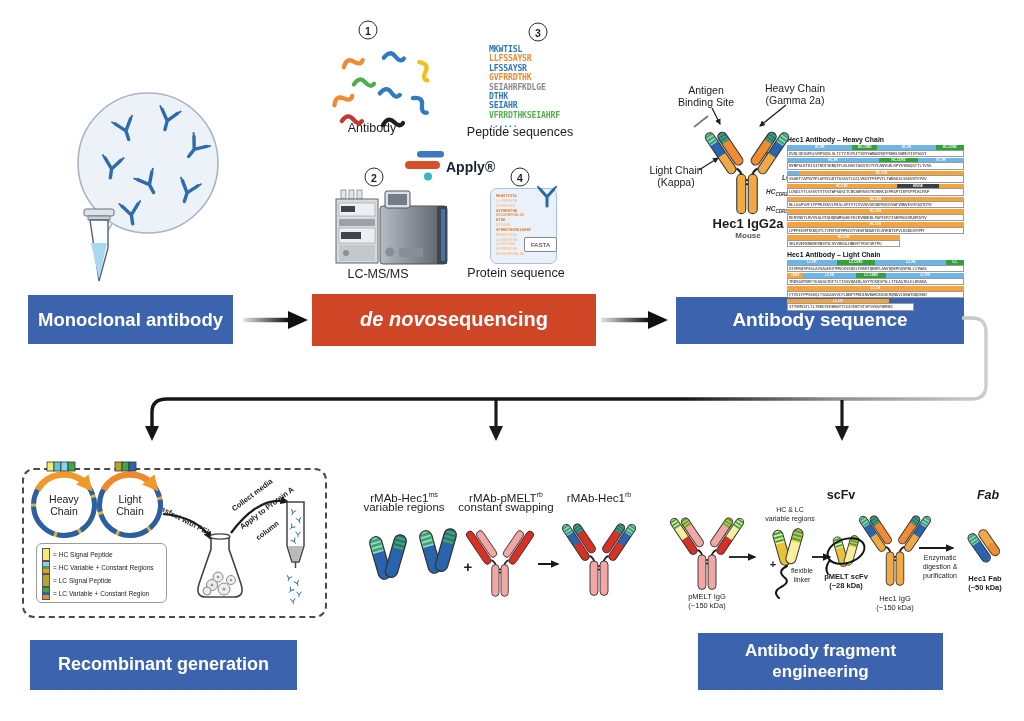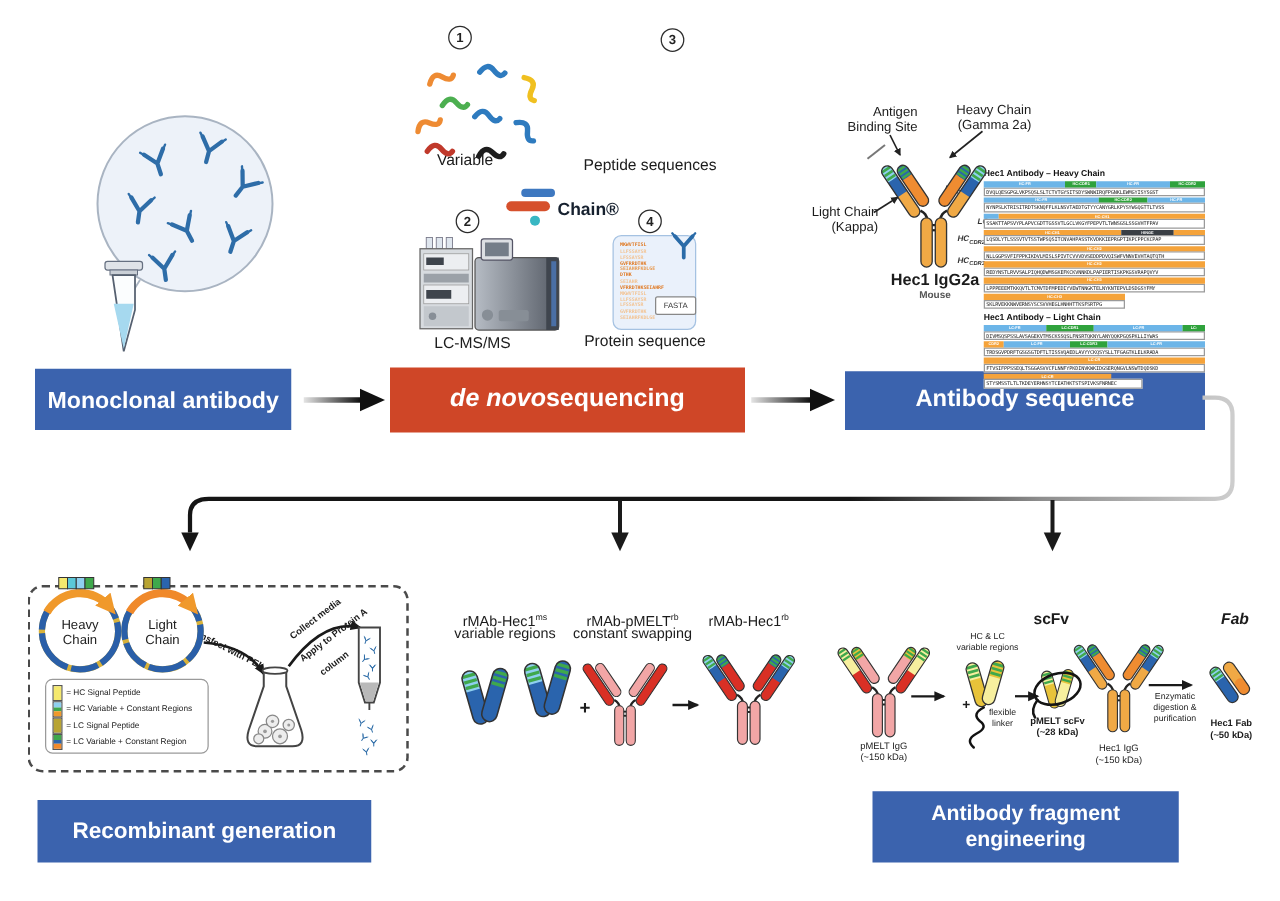--- a/index.html
+++ b/index.html
@@ -22,21 +22,21 @@
   #peptide-list div{font-family:"DejaVu Sans Mono",monospace;font-size:8.2px;line-height:9.4px;
                     font-weight:bold;letter-spacing:-0.2px;white-space:nowrap;}
   #remab-text{position:absolute;left:446px;top:159px;font-size:14px;font-weight:bold;color:#16202e;}
   #protein-doc{position:absolute;left:490px;top:188px;width:67px;height:76px;background:#eaf1fb;
                border:1px solid #a5c2e2;border-radius:7px;box-sizing:border-box;padding:5px 0 0 5px;}
   #protein-lines div{font-family:"DejaVu Sans Mono",monospace;font-size:3.9px;line-height:4.85px;
                      font-weight:bold;white-space:nowrap;}
   #fasta-tag{position:absolute;left:524px;top:237px;width:31px;height:13px;background:#fff;
              border:1px solid #888;border-radius:2px;font-size:6.2px;display:flex;align-items:center;
              justify-content:center;color:#333;}
-  .two-line{position:absolute;transform:translateX(-50%);text-align:right;font-size:10.5px;
+  .two-line{position:absolute;transform:translateX(-50%);text-align:center;font-size:10.5px;
             line-height:12px;color:#1c1c1c;white-space:nowrap;}
   .domlabel{position:absolute;font-size:6.5px;font-weight:bold;color:#333;white-space:nowrap;font-style:italic;}
   .domlabel sub{font-size:4.6px;}
   #ab-name{position:absolute;left:748px;top:216px;transform:translateX(-50%);font-size:13px;font-weight:bold;}
   #ab-species{position:absolute;left:748px;top:231px;transform:translateX(-50%);font-size:8px;font-weight:bold;color:#555;}
   #seqblock{position:absolute;left:787px;top:136px;width:177px;}
   .seqtitle{font-size:6.9px;font-weight:bold;color:#111;margin:0 0 2px 0;}
   .seqtitle.second{margin-top:4px;}
   .seqrow{margin-bottom:1px;}
   .annbar{display:flex;height:4.6px;}
@@ -86,25 +86,36 @@
   <div class="banner" id="b-frag">
     <span>Antibody fragment</span>
     <span>engineering</span>
   </div>
 
   <div class="stepnum" style="left:368px;top:30px;">1</div>
   <div class="stepnum" style="left:374px;top:177px;">2</div>
   <div class="stepnum" style="left:538px;top:32px;">3</div>
   <div class="stepnum" style="left:520px;top:177px;">4</div>
 
-  <div class="figlabel" style="left:372px;top:121px;">Variable</div>
+  <div class="figlabel" style="left:372px;top:121px;">Antibody</div>
   <div class="figlabel" style="left:520px;top:125px;">Peptide sequences</div>
   <div class="figlabel" style="left:378px;top:267px;">LC-MS/MS</div>
   <div class="figlabel" style="left:516px;top:266px;">Protein sequence</div>
-  <div id="remab-text">Chain®</div>
+  <div id="remab-text">Apply®</div>
+  <div id="peptide-list">
+      <div style="color: rgb(46, 120, 184);">MKWTISL</div>
+      <div style="color: rgb(236, 139, 51);">LLFSSAYSR</div>
+      <div style="color: rgb(46, 120, 184);">LFSSAYSR</div>
+      <div style="color: rgb(236, 139, 51);">GVFRRDTHK</div>
+      <div style="color: rgb(140, 140, 140);">SEIAHRFKDLGE</div>
+      <div style="color: rgb(46, 120, 184);">DTHK</div>
+      <div style="color: rgb(46, 120, 184);">SEIAHR</div>
+      <div style="color: rgb(87, 176, 80);">VFRRDTHKSEIAHRF</div>
+      <div style="color: rgb(46, 120, 184);">......</div>
+    </div>
   <div id="protein-doc">
     <div id="protein-lines">
         <div style="color: rgb(224, 120, 32);">MKWVTFISL</div>
         <div style="color: rgb(243, 194, 144);">LLFSSAYSR</div>
         <div style="color: rgb(243, 194, 144);">LFSSAYSR</div>
         <div style="color: rgb(224, 120, 32);">GVFRRDTHK</div>
         <div style="color: rgb(232, 154, 80);">SEIAHRFKDLGE</div>
         <div style="color: rgb(224, 120, 32);">DTHK</div>
         <div style="color: rgb(243, 194, 144);">SEIAHR</div>
         <div style="color: rgb(224, 120, 32);">VFRRDTHKSEIAHRF</div>

